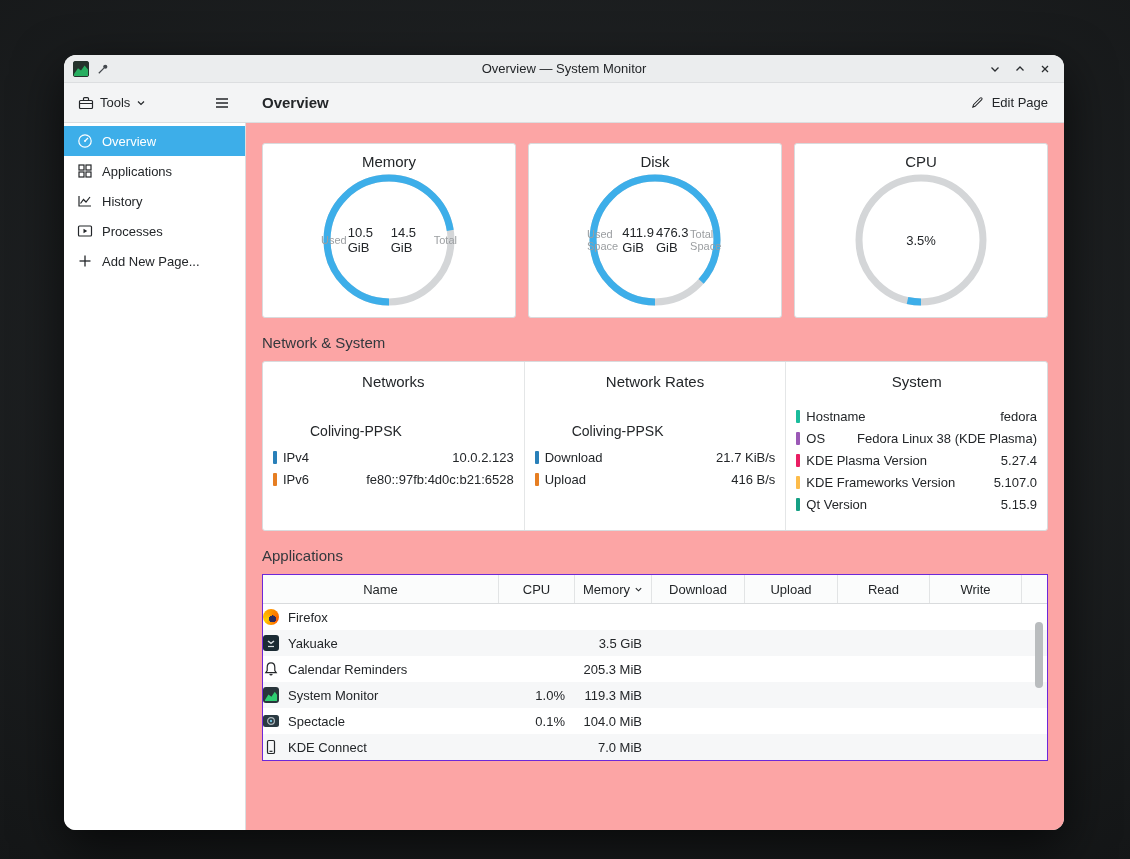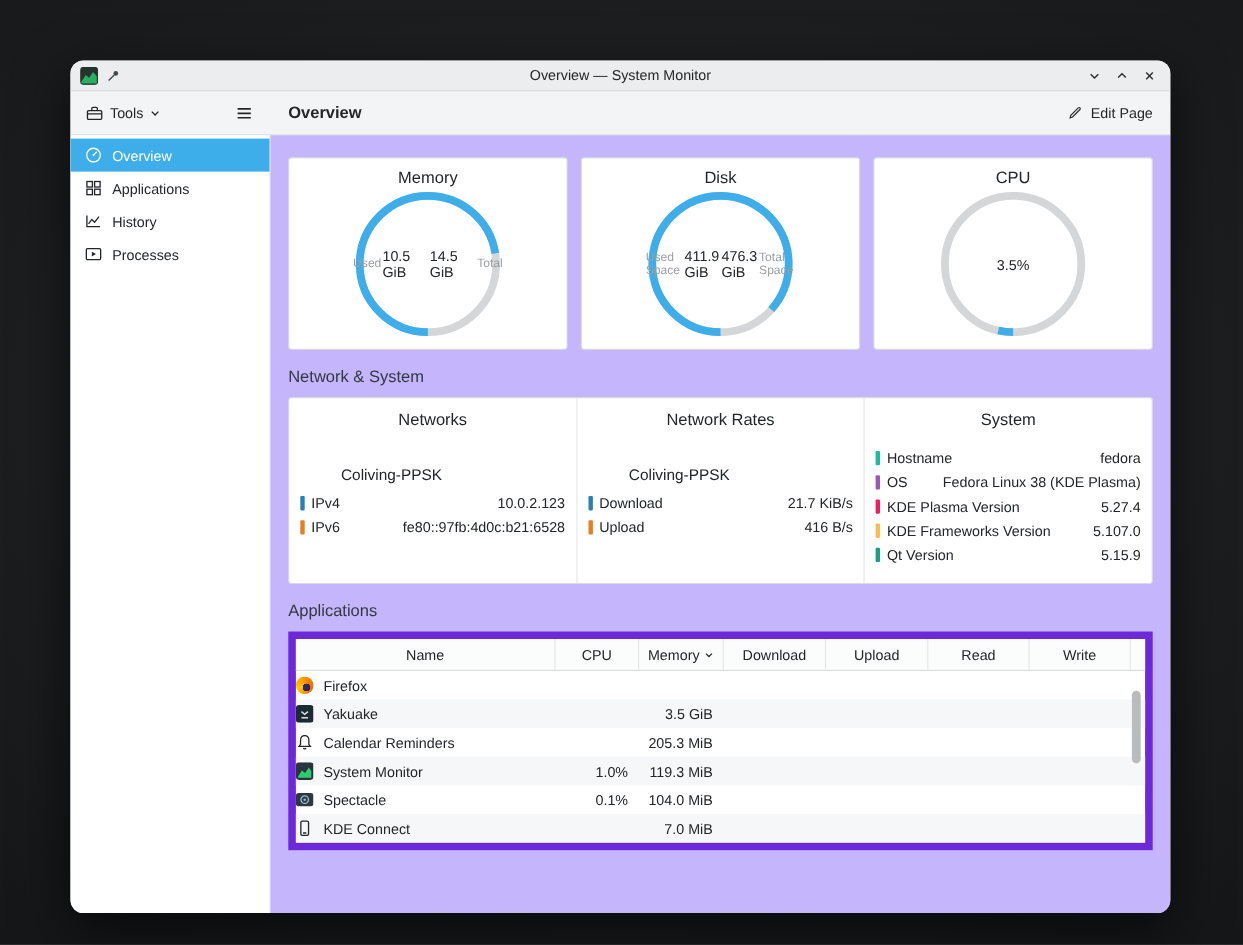--- a/index.html
+++ b/index.html
@@ -28,21 +28,21 @@
   .page-title{font-size:15px;font-weight:700;color:#232629;}
   .edit-btn{margin-left:auto;}
 
   
   .body-row{flex:1;display:flex;min-height:0;}
   .sidebar{width:182px;flex:0 0 182px;background:#ffffff;border-right:1px solid #dcdee0;padding-top:3px;}
   .side-item{height:30px;display:flex;align-items:center;gap:9px;padding:0 13px;font-size:13px;color:#232629;cursor:pointer;}
   .side-item.selected{background:#3daee9;color:#ffffff;}
   .side-ico{width:16px;height:16px;flex:0 0 16px;display:flex;align-items:center;justify-content:center;}
 
-  .main{flex:1;background:#c4b5fd;padding:20px 16px 0;overflow:hidden;position:relative;}
+  .main{flex:1;background:#fca5a5;padding:20px 16px 0;overflow:hidden;position:relative;}
 
   
   .cards-row{display:flex;gap:12px;height:175px;}
   .card{background:#ffffff;border:1px solid #d9dbdd;border-radius:3px;}
   .gauge-card{flex:1;display:flex;flex-direction:column;align-items:center;padding-top:9px;}
   .card-title{font-size:15px;color:#232629;}
   .gauge-wrap{position:relative;margin-top:2px;}
   .gauge-bg{fill:none;stroke:#d4d6d8;stroke-width:7;}
   .gauge-arc{fill:none;stroke:#3daee9;stroke-width:7;}
   .gauge-text{position:absolute;inset:0;display:flex;flex-direction:row;align-items:center;justify-content:center;gap:1px;}
@@ -56,21 +56,21 @@
   .ns-col{flex:1;min-width:0;padding:11px 10px 0;display:flex;flex-direction:column;}
   .ns-col + .ns-col{border-left:1px solid #e4e6e7;}
   .ns-title{text-align:center;font-size:15px;color:#232629;}
   .ns-group{font-size:14px;color:#232629;margin-top:33px;margin-bottom:7px;margin-left:37px;}
   .ns-sys-rows{margin-top:15px;}
   .sensor-row{display:flex;align-items:center;height:22px;font-size:13px;color:#232629;}
   .sensor-bar{width:4px;height:13px;flex:0 0 4px;border-radius:1px;margin-right:6px;background:#888;}
   .sensor-value{margin-left:auto;padding-left:8px;white-space:nowrap;}
 
   
-  .apps-table{background:#ffffff;border:7px solid #6d28d9;position:relative;}
+  .apps-table{background:#ffffff;border:1px solid #6d28d9;position:relative;}
   .t-header,.t-row{display:grid;grid-template-columns:236px 76px 77px 93px 93px 92px 92px 1fr;}
   .t-header{height:29px;background:#fbfcfc;border-bottom:1px solid #d9dbdd;}
   .th{display:flex;align-items:center;justify-content:center;gap:4px;font-size:13px;color:#232629;
       border-right:1px solid #e2e4e5;cursor:pointer;}
   .th:last-child{border-right:none;}
   .t-row{height:26px;align-items:center;font-size:13px;color:#232629;cursor:default;}
   .t-body .t-row:nth-child(even){background:#f6f7f8;}
   .cell-name{display:flex;align-items:center;gap:9px;min-width:0;}
   .cell-num{text-align:right;padding-right:10px;white-space:nowrap;}
   .scroll-thumb{position:absolute;right:4px;top:47px;width:8px;height:66px;border-radius:4px;background:#b9bcbe;cursor:pointer;}
@@ -193,20 +193,29 @@
       </div>
       <div class="side-item">
         <span class="side-ico">
           <svg width="16" height="16" viewBox="0 0 16 16" stroke="currentColor" fill="none" stroke-width="1.2">
               <rect x="1.5" y="3" width="13" height="10" rx="1"></rect>
               <path d="M6.5,5.8 L10.2,8 L6.5,10.2 Z" fill="currentColor" stroke="none"></path>
             </svg>
         </span>
         <span>Processes</span>
       </div>
+      <div class="side-item">
+        <span class="side-ico">
+          <svg width="16" height="16" viewBox="0 0 16 16" stroke="currentColor" stroke-width="1.3">
+              <line x1="8" y1="2.5" x2="8" y2="13.5"></line>
+              <line x1="2.5" y1="8" x2="13.5" y2="8"></line>
+            </svg>
+        </span>
+        <span>Add New Page...</span>
+      </div>
     </nav>
 
     <main class="main">
 
       <div class="cards-row">
         <div class="card gauge-card">
           <div class="card-title">Memory</div>
           <div class="gauge-wrap">
             <svg width="136" height="136" viewBox="0 0 136 136">
               <circle class="gauge-bg" cx="68" cy="68" r="62"></circle>

